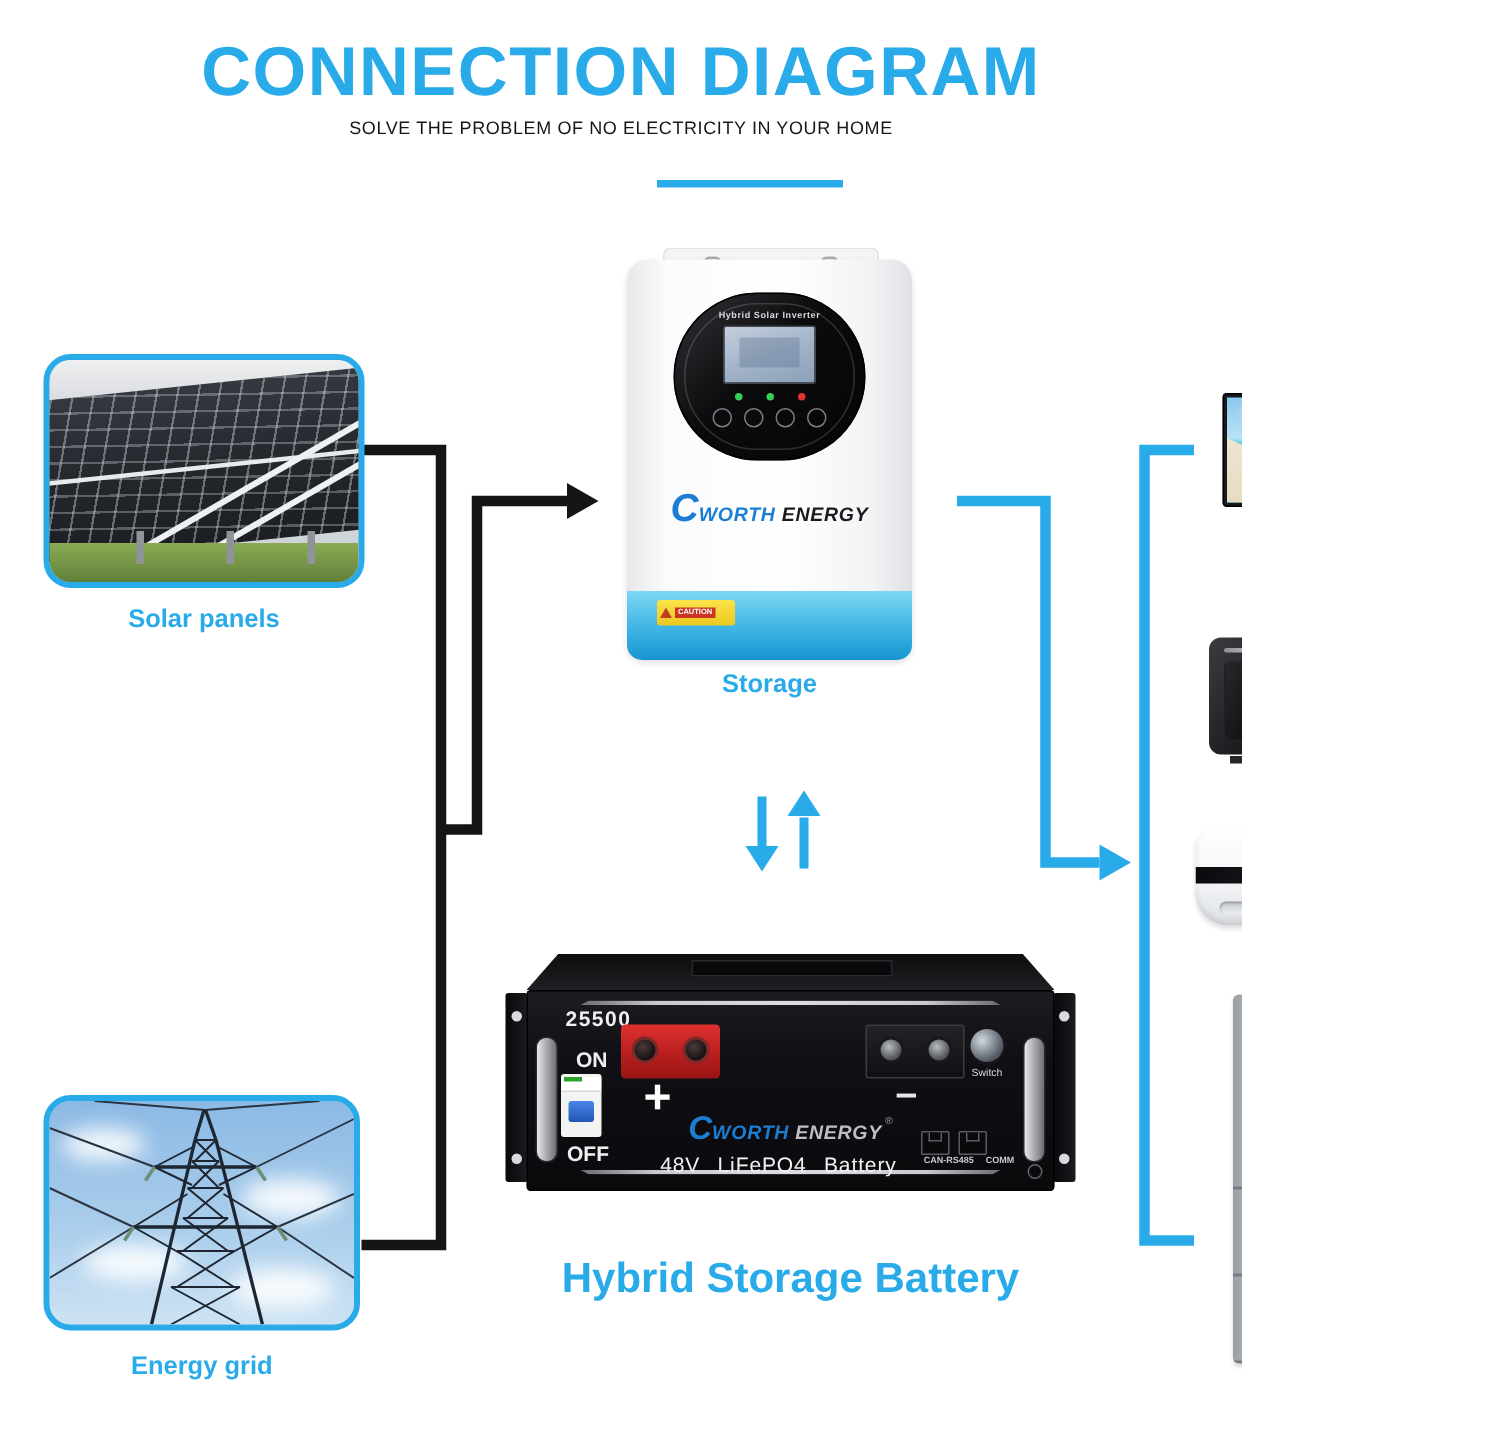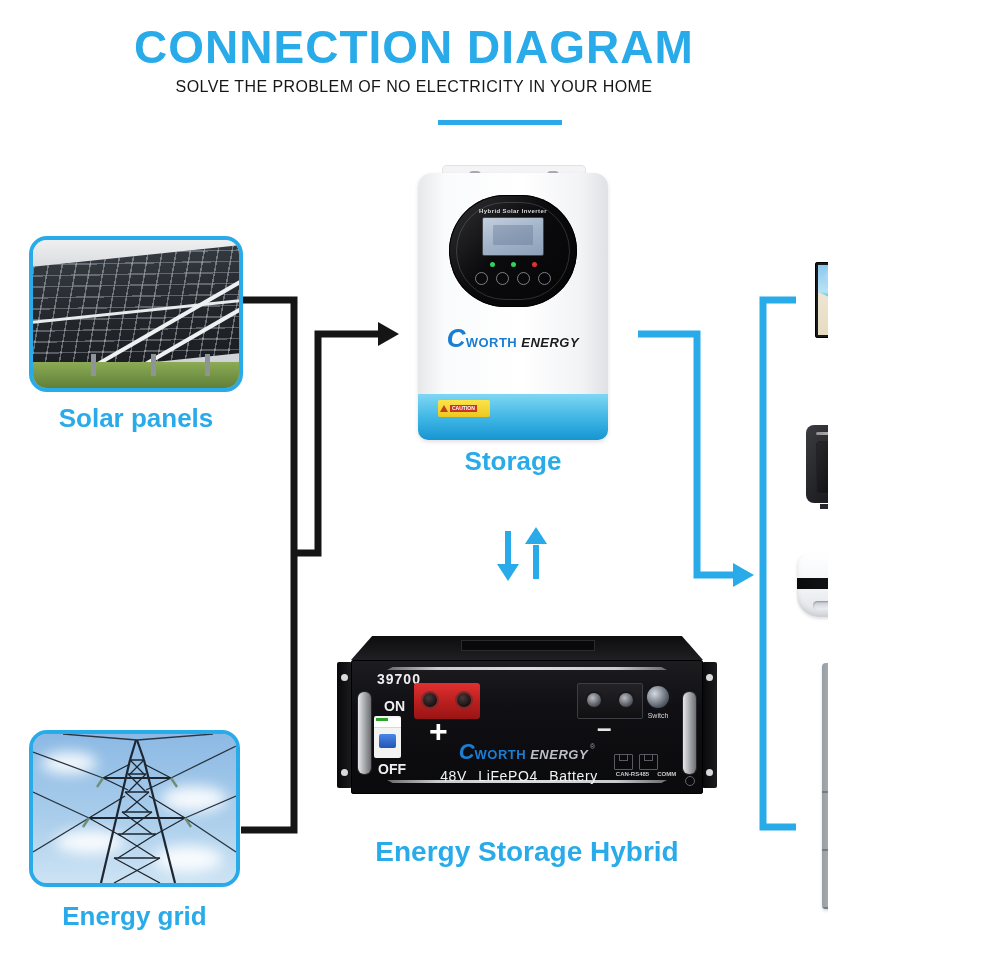--- a/index.html
+++ b/index.html
@@ -2,23 +2,23 @@
 <html><head>
 <meta charset="utf-8">
 <style>
   html,body{margin:0;padding:0;background:#fff;}
   .canvas{position:relative;width:828px;height:960px;background:#ffffff;overflow:hidden;
           font-family:"Liberation Sans",sans-serif;}
   .abs{position:absolute;}
   
   .title{left:0;right:0;top:20px;text-align:center;font-size:46px;font-weight:bold;
          color:#29abe9;letter-spacing:1px;}
-  .subtitle{left:0;right:0;top:78px;text-align:center;font-size:16px;color:#161616;letter-spacing:.4px;}
+  .subtitle{left:0;right:0;top:78px;text-align:center;font-size:12px;color:#161616;letter-spacing:.4px;}
   .divider{left:438px;top:120px;width:124px;height:5px;background:#29abe9;}
-  .node-label{text-align:center;font-weight:bold;color:#29abe9;font-size:26px;}
+  .node-label{text-align:center;font-weight:bold;color:#29abe9;font-size:17px;}
   
   .photo-box{border:4px solid #29abe9;border-radius:18px;overflow:hidden;background:#cfd4d8;}
   
   .sp-sky{position:absolute;left:0;right:0;top:0;height:26px;background:linear-gradient(#efeff1,#dadde0);}
   .sp-panels{position:absolute;left:-14px;right:-14px;top:16px;height:108px;transform:skewY(-6deg);
     background:
       repeating-linear-gradient(100deg,rgba(225,232,240,.38) 0 1.5px,transparent 1.5px 14px),
       repeating-linear-gradient(5deg,rgba(225,232,240,.30) 0 1.5px,transparent 1.5px 11px),
       linear-gradient(180deg,#343940 0%,#23262b 55%,#1b1e22 100%);}
   .sp-rail{position:absolute;height:4px;background:#eef0f2;transform:rotate(-30deg);}
@@ -44,21 +44,21 @@
   .inv-panel-title{margin-top:13px;font-size:6px;font-weight:bold;color:#d9dadd;letter-spacing:.4px;}
   .inv-lcd{width:60px;height:37px;margin:3px auto 0;border:1px solid #45464c;border-radius:2px;
     background:linear-gradient(160deg,#c4cfde 0%,#a3b4c9 50%,#8ca0b8 100%);}
   .inv-lcd-inner{width:40px;height:20px;margin:7px auto 0;background:rgba(90,110,140,.35);border-radius:1px;}
   .inv-leds{display:flex;gap:16px;justify-content:center;margin-top:6px;}
   .led{width:5px;height:5px;border-radius:50%;}
   .inv-btns{display:flex;gap:8px;justify-content:center;margin-top:5px;}
   .inv-btn{width:11px;height:11px;border-radius:50%;border:1.5px solid #7e7f85;}
   .brand{white-space:nowrap;}
   .brand .bc{font-style:italic;font-weight:bold;color:#1b7ed3;}
-  .brand .bw{font-weight:bold;color:#1b7ed3;letter-spacing:.5px;}
+  .brand .bw{font-style:italic;font-weight:bold;color:#1b7ed3;letter-spacing:.5px;}
   .brand .be{font-style:italic;font-weight:bold;color:#1a1b1e;margin-left:4px;letter-spacing:.5px;}
   .inv-brand{left:0;right:0;top:150px;text-align:center;}
   .inv-brand .bc{font-size:26px;}
   .inv-brand .bw,.inv-brand .be{font-size:13px;}
   .inv-blue{left:0;right:0;bottom:0;height:46px;
     background:linear-gradient(180deg,#7ed7f3 0%,#3db4e4 55%,#1795d2 100%);}
   .inv-caution{left:20px;top:6px;width:52px;height:17px;background:linear-gradient(#fce34a,#ecc81f);
     border-radius:2px;display:flex;align-items:center;gap:2px;padding:0 2px;box-sizing:border-box;}
   .warn-tri{width:0;height:0;border-left:4px solid transparent;border-right:4px solid transparent;
     border-bottom:7px solid #c2401e;}
@@ -299,21 +299,21 @@
     <div class="abs bat-ear" style="left:365px;">
       <span class="ear-hole" style="top:12px;"></span>
       <span class="ear-hole" style="bottom:12px;"></span>
     </div>
     <div class="abs bat-front">
       <div class="abs bat-trim trim-top"></div>
       <div class="abs bat-trim trim-bot"></div>
       <div class="abs bat-handle" style="left:7px;"></div>
       <div class="abs bat-handle" style="right:7px;"></div>
 
-      <div class="abs bat-text" style="left:26px;top:11px;font-size:14px;letter-spacing:1px;">39700</div>
+      <div class="abs bat-text" style="left:26px;top:11px;font-size:14px;letter-spacing:1px;">25500</div>
       <div class="abs bat-text" style="left:33px;top:38px;font-size:14px;">ON</div>
       <div class="abs breaker">
         <div class="brk-top">
             <div class="brk-green"></div>
           </div>
         <div class="brk-toggle"></div>
       </div>
       <div class="abs bat-text" style="left:27px;top:101px;font-size:14px;">OFF</div>
 
       <div class="abs terminal-red">
@@ -341,21 +341,21 @@
         <div class="rj45"></div>
         <div class="rj45"></div>
       </div>
       <div class="abs comm-labels">
         <span>CAN-RS485</span>
         <span>COMM</span>
       </div>
       <div class="abs screw-small"></div>
     </div>
   </div>
-  <div class="abs node-label" style="left:337px;top:836px;width:380px;font-size:28px;">Energy Storage Hybrid</div>
+  <div class="abs node-label" style="left:337px;top:836px;width:380px;font-size:28px;">Hybrid Storage Battery</div>
 
   <div class="abs" style="left:815px;top:262px;width:130px;">
     <div class="tv-frame">
       <div class="tv-screen">
         <div class="tv-cloud" style="left:10px;top:6px;width:30px;height:8px;"></div>
         <div class="tv-cloud" style="left:64px;top:12px;width:36px;height:8px;"></div>
         <div class="tv-sand"></div>
       </div>
     </div>
     <div class="tv-neck"></div>

